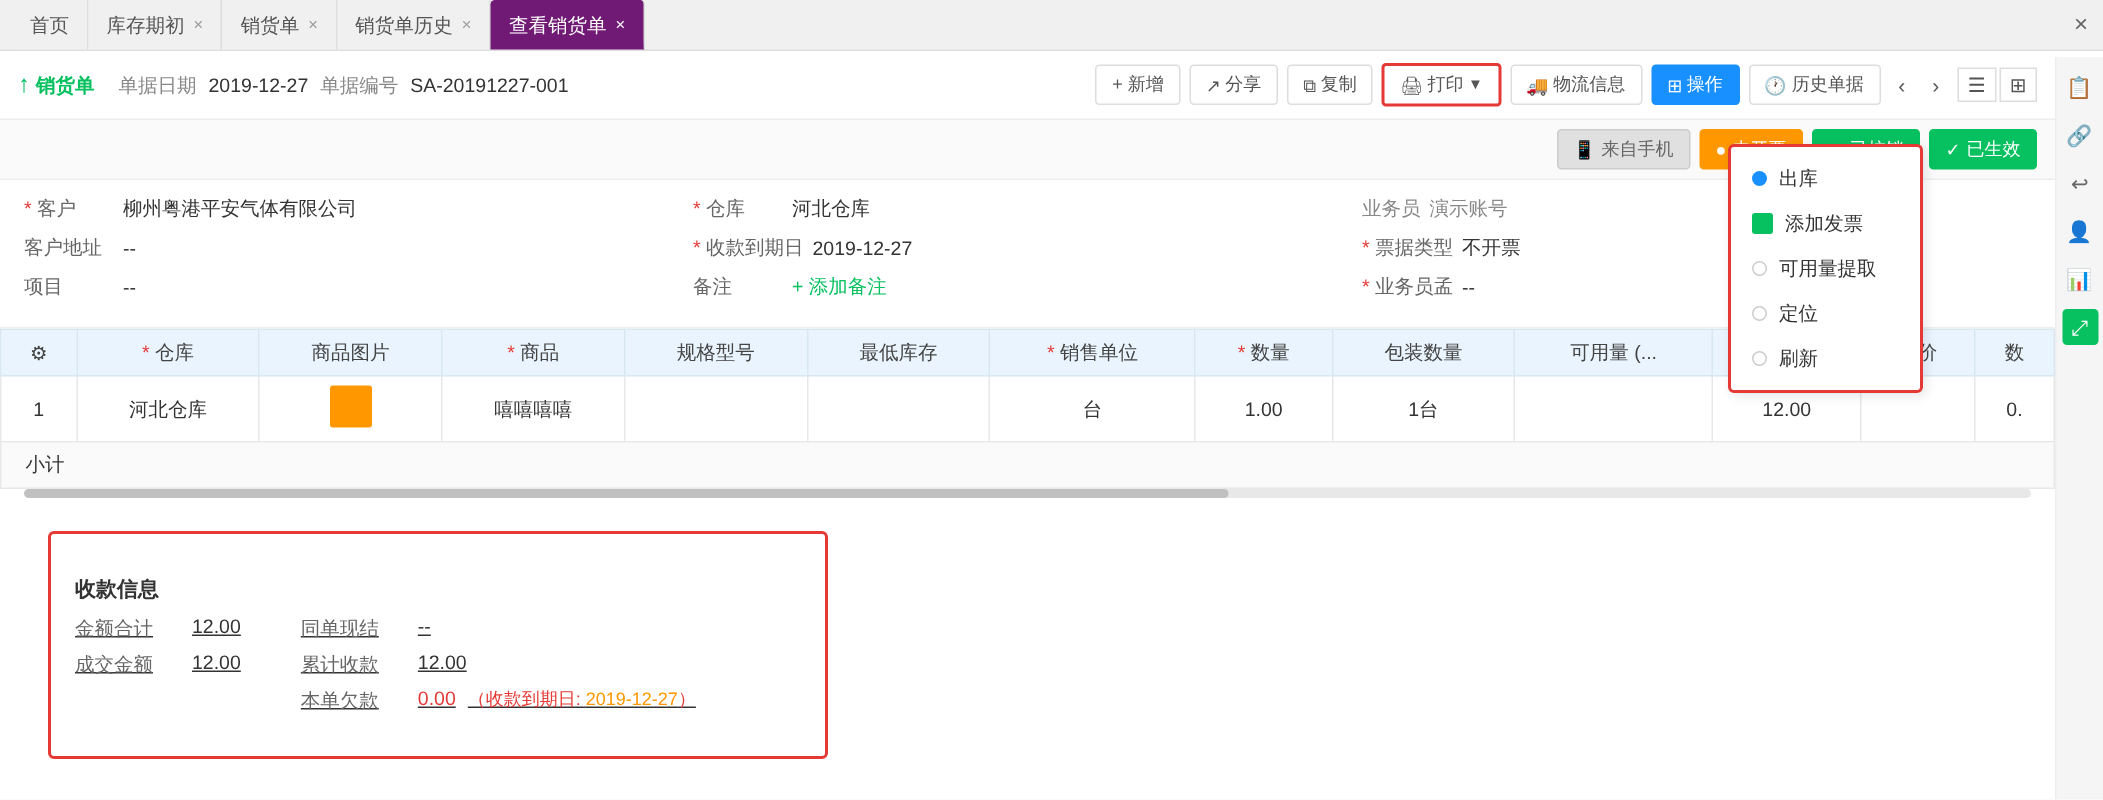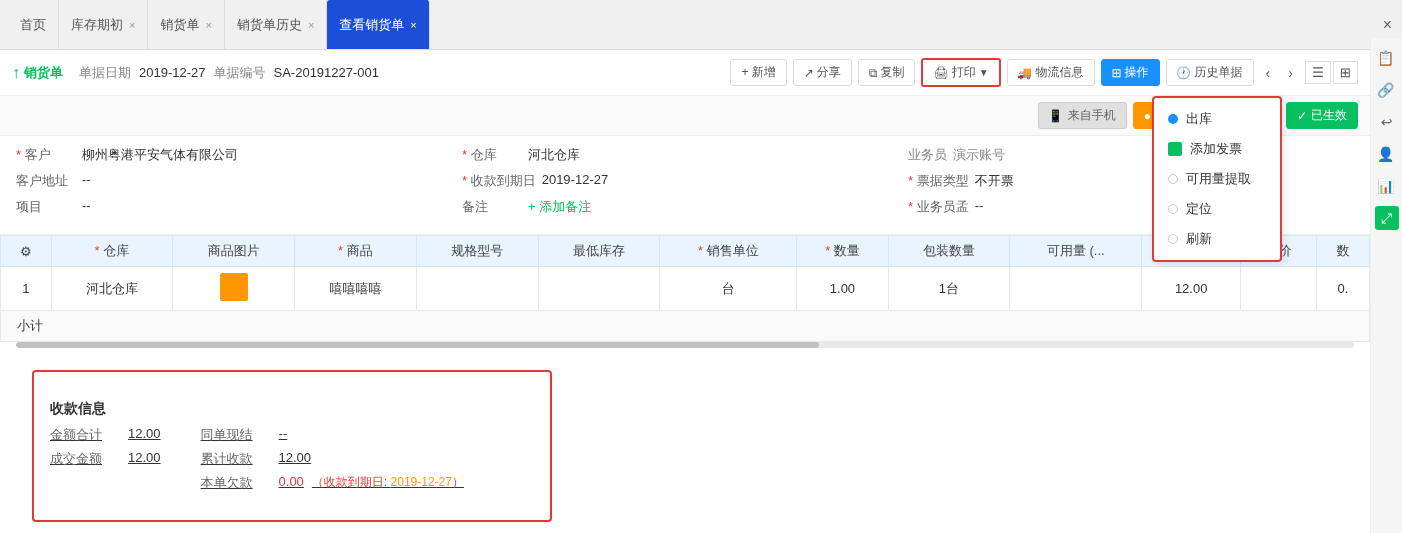--- a/index.html
+++ b/index.html
@@ -1,30 +1,30 @@
 <!DOCTYPE html>
 <html><head>
   <meta charset="utf-8">
   <style>
     * { box-sizing: border-box; margin: 0; padding: 0; }
     body { font-family: 'Microsoft YaHei', Arial, sans-serif; font-size: 13px; background: #f5f5f5; color: #333; }
 
     
     .tab-bar {
       display: flex; align-items: center; background: #f0f0f0; border-bottom: 1px solid #ddd;
-      padding: 0 8px; height: 50px; position: relative;
+      padding: 0 8px; height: 34px; position: relative;
     }
     .tab {
       display: flex; align-items: center; padding: 0 12px; height: 100%;
       border-right: 1px solid #ddd; cursor: pointer; font-size: 13px; white-space: nowrap;
       background: #f0f0f0; color: #555;
     }
     .tab .tab-close { margin-left: 6px; color: #999; font-size: 11px; cursor: pointer; }
     .tab.active-tab {
-      background: #1d4ed8; color: #fff; border-radius: 3px 3px 0 0;
+      background: #701a75; color: #fff; border-radius: 3px 3px 0 0;
     }
     .tab.active-tab .tab-close { color: #fff; }
     .tab-close-btn {
       position: absolute; right: 10px; top: 50%; transform: translateY(-50%);
       font-size: 16px; color: #666; cursor: pointer; background: none; border: none;
     }
 
     
     .main-content { background: #fff; min-height: calc(533px - 38px); position: relative; }
 
@@ -60,21 +60,21 @@
       border-radius: 3px; border: 1px solid #ddd; cursor: pointer; font-size: 12px;
       background: #fff; color: #555;
     }
     .status-btn.green { background: #07c160; color: #fff; border-color: #07c160; }
     .status-btn.grey { background: #e0e0e0; color: #666; border-color: #ccc; }
     .status-btn.yellow { background: #ff9800; color: #fff; border-color: #ff9800; }
 
     
     .form-section { padding: 10px 16px; border-bottom: 1px solid #eee; }
     .form-row { display: flex; align-items: center; gap: 0; margin-bottom: 8px; }
-    .form-field { display: flex; flex: 1; gap: 6px; }
+    .form-field { display: flex; align-items: center; flex: 1; gap: 6px; }
     .field-label { color: #666; font-size: 13px; white-space: nowrap; min-width: 60px; }
     .field-label.required::before { content: '* '; color: #e53935; }
     .field-value { color: #333; font-size: 13px; }
     .business-user { color: #888; font-size: 13px; }
 
     
     .table-container { overflow-x: auto; }
     table { width: 100%; border-collapse: collapse; font-size: 13px; }
     thead th {
       background: #eaf4ff; border: 1px solid #d8e8f0; padding: 6px 8px;

